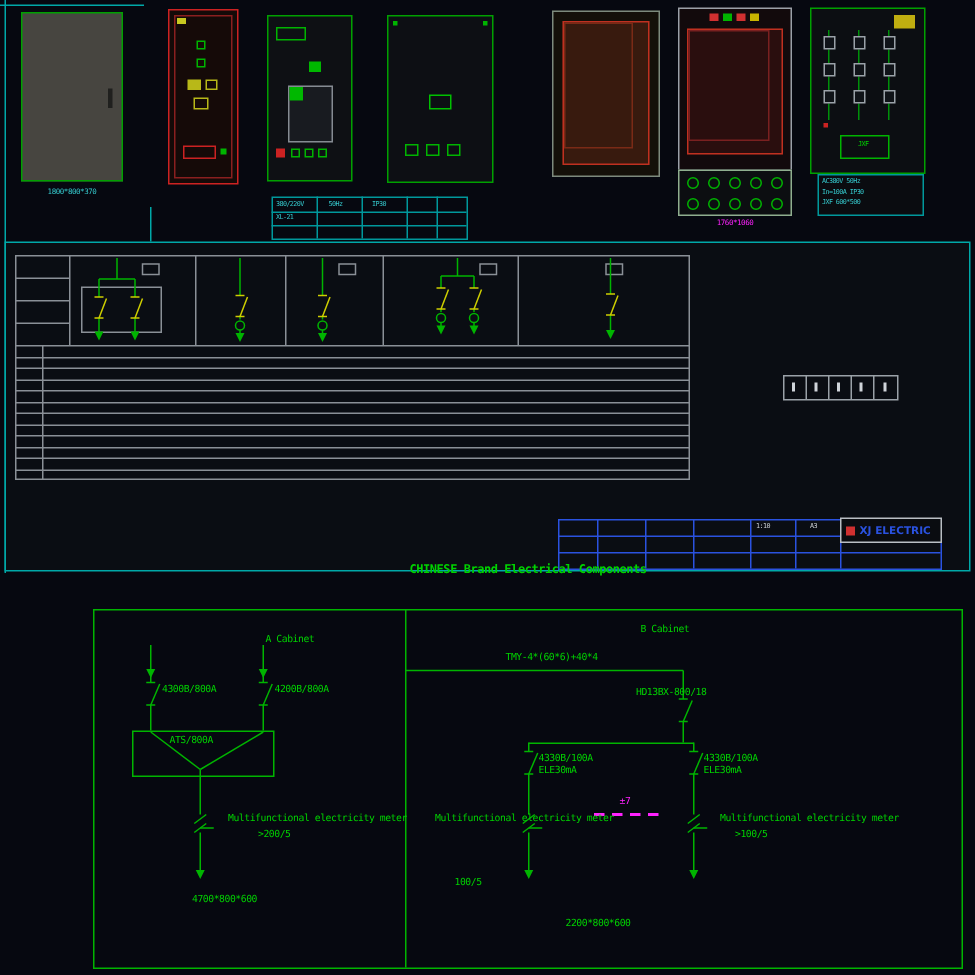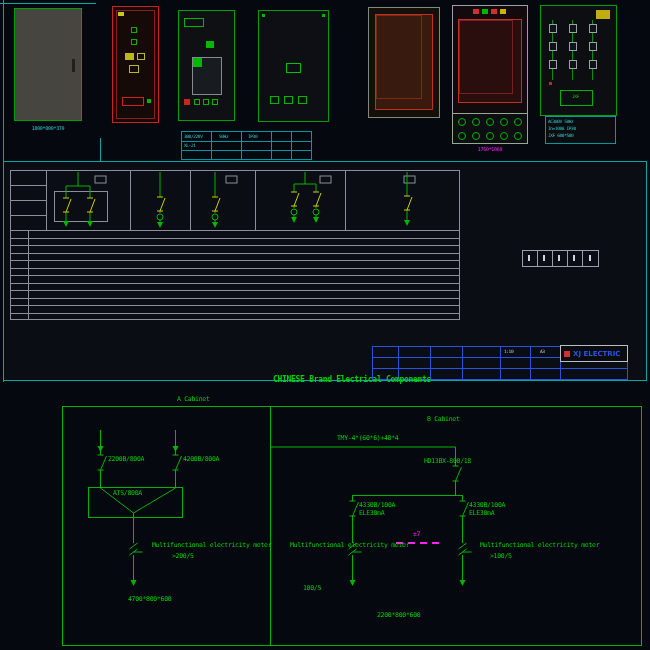--- a/index.html
+++ b/index.html
@@ -313,23 +313,23 @@
   <div class="lb mag s5 ctr" style="left:452px;top:146px;width:76px">1760*1060</div>
   <div class="lb cyan s4" style="left:548px;top:119px">AC380V 50Hz</div>
   <div class="lb cyan s4" style="left:548px;top:126px">In=100A IP30</div>
   <div class="lb cyan s4" style="left:548px;top:133px">JXF 600*500</div>
   <div class="lb s4 ctr" style="left:559px;top:94px;width:33px">JXF</div>
 
   <div class="lb white s4" style="left:504px;top:349px">1:10</div>
   <div class="lb white s4" style="left:540px;top:349px">A3</div>
 
   <div class="lb b s8" style="left:273px;top:375px">CHINESE Brand Electrical Components</div>
-  <div class="lb" style="left:177px;top:396px">A Cabinet</div>
+  <div class="lb" style="left:177px;top:423px">A Cabinet</div>
   <div class="lb" style="left:427px;top:416px">B Cabinet</div>
-  <div class="lb" style="left:108px;top:456px">2200B/800A</div>
+  <div class="lb" style="left:108px;top:456px">4300B/800A</div>
   <div class="lb" style="left:183px;top:456px">4200B/800A</div>
   <div class="lb" style="left:113px;top:490px">ATS/800A</div>
   <div class="lb" style="left:337px;top:435px">TMY-4*(60*6)+40*4</div>
   <div class="lb" style="left:424px;top:458px">HD13BX-800/18</div>
   <div class="lb" style="left:359px;top:502px">4330B/100A</div>
   <div class="lb" style="left:359px;top:510px">ELE30mA</div>
   <div class="lb" style="left:469px;top:502px">4330B/100A</div>
   <div class="lb" style="left:469px;top:510px">ELE30mA</div>
   <div class="lb mag" style="left:413px;top:531px">±7</div>
   <div class="lb" style="left:152px;top:542px">Multifunctional electricity meter</div>

